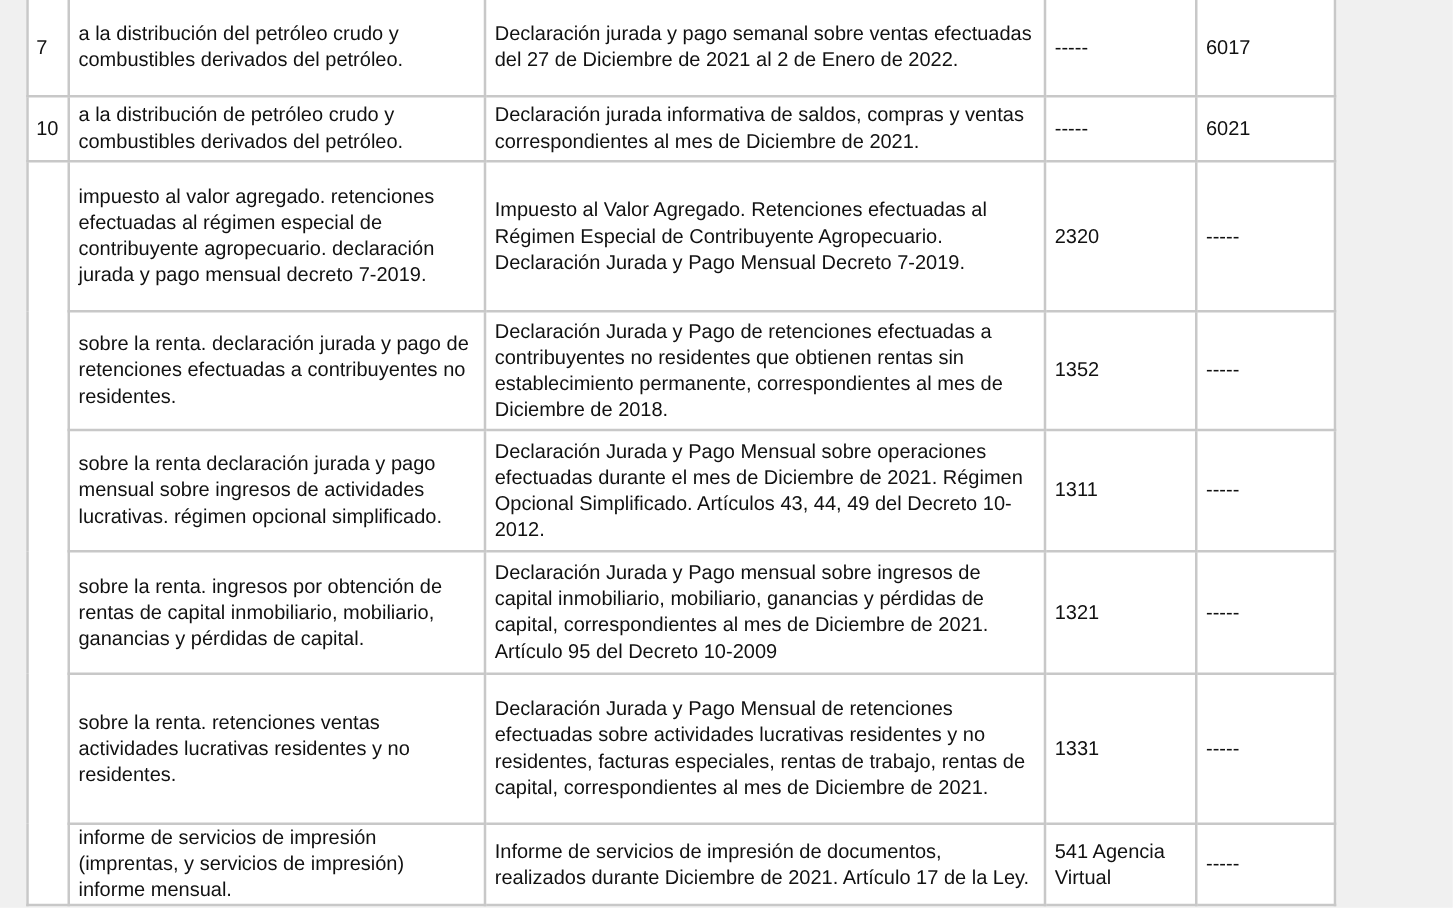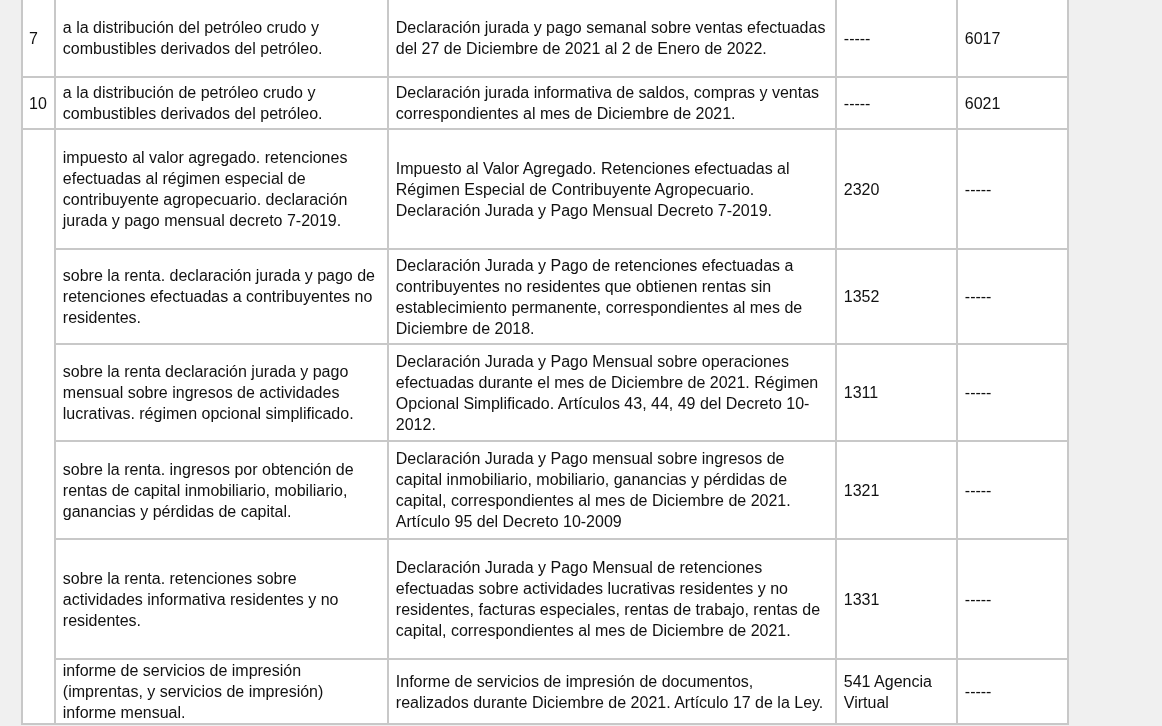--- a/index.html
+++ b/index.html
@@ -82,21 +82,21 @@
         <td>1311</td>
         <td>-----</td>
       </tr>
       <tr style="height:98px">
         <td>sobre la renta. ingresos por obtención de rentas de capital inmobiliario, mobiliario, ganancias y pérdidas de capital.</td>
         <td>Declaración Jurada y Pago mensual sobre ingresos de capital inmobiliario, mobiliario, ganancias y pérdidas de capital, correspondientes al mes de Diciembre de 2021. Artículo 95 del Decreto 10-2009</td>
         <td>1321</td>
         <td>-----</td>
       </tr>
       <tr style="height:120px">
-        <td>sobre la renta. retenciones sobre actividades informativa residentes y no residentes.</td>
+        <td>sobre la renta. retenciones ventas actividades lucrativas residentes y no residentes.</td>
         <td>Declaración Jurada y Pago Mensual de retenciones efectuadas sobre actividades lucrativas residentes y no residentes, facturas especiales, rentas de trabajo, rentas de capital, correspondientes al mes de Diciembre de 2021.</td>
         <td>1331</td>
         <td>-----</td>
       </tr>
       <tr style="height:64px">
         <td>informe de servicios de impresión (imprentas, y servicios de impresión) informe mensual.</td>
         <td>Informe de servicios de impresión de documentos, realizados durante Diciembre de 2021. Artículo 17 de la Ley.</td>
         <td>541 Agencia Virtual</td>
         <td>-----</td>
       </tr>

